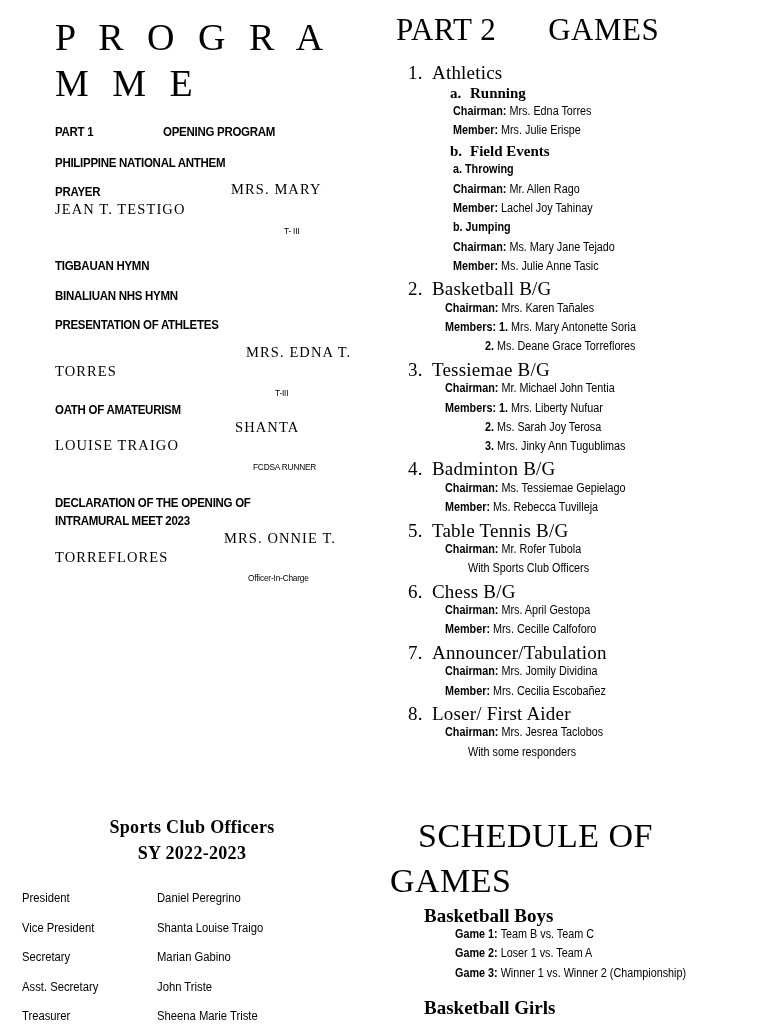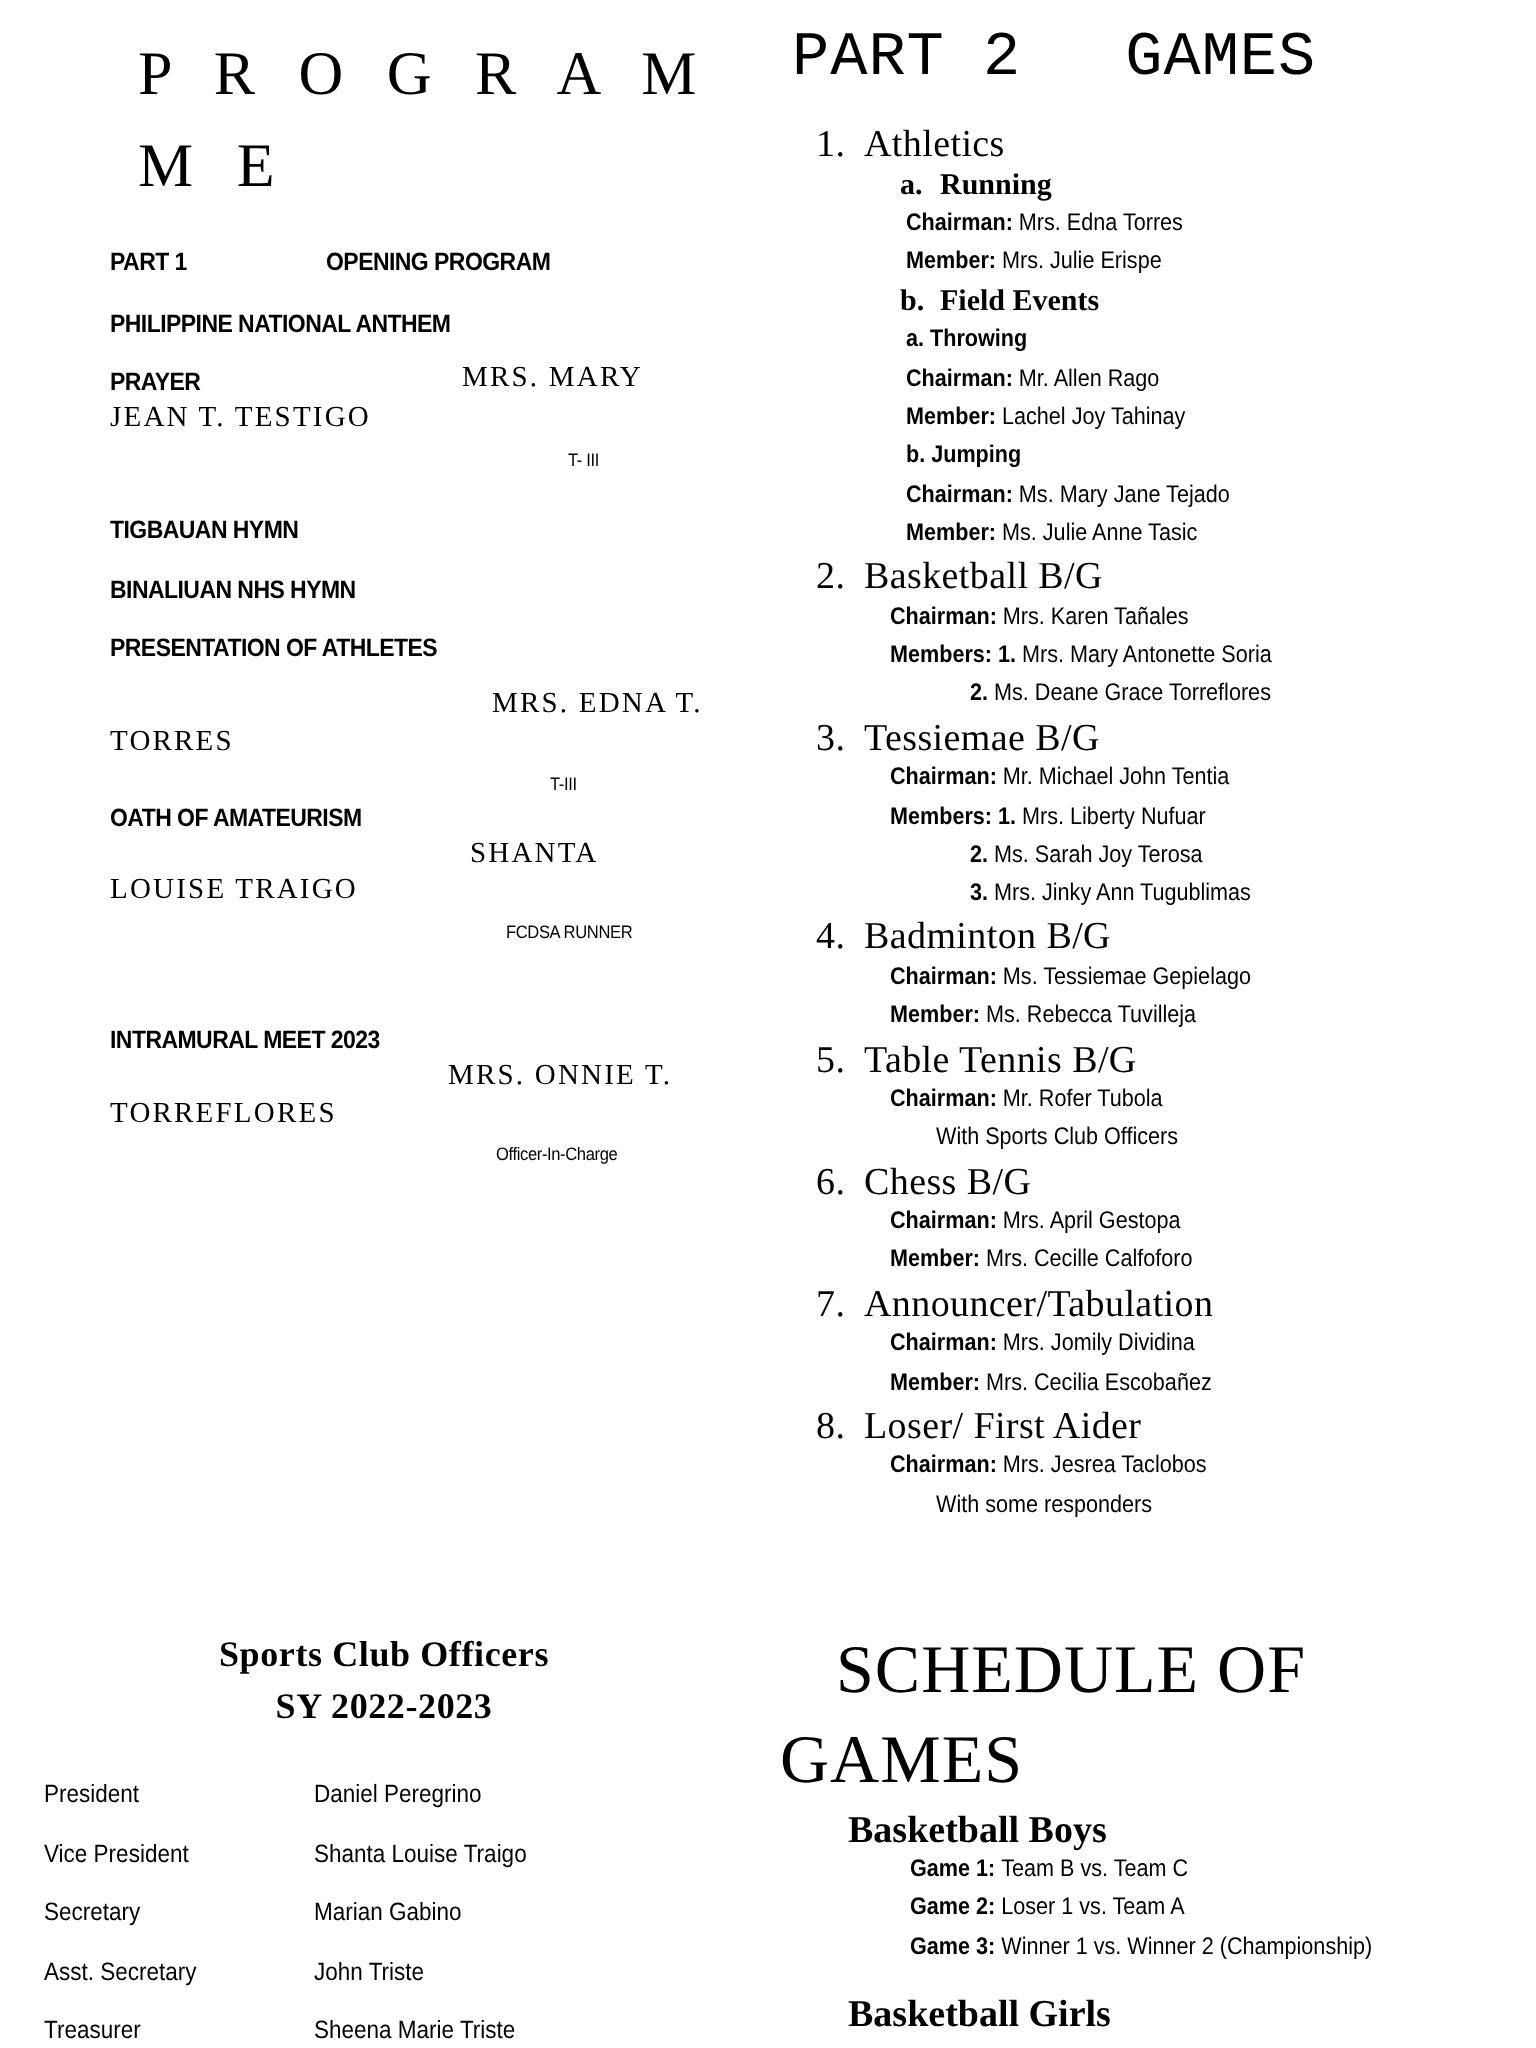--- a/index.html
+++ b/index.html
@@ -11,24 +11,24 @@
     overflow:hidden;
   }
   .page { position:relative; width:768px; height:1024px; }
 
   .col-left  { position:absolute; left:0;   top:0; width:384px; height:1024px; }
   .col-right { position:absolute; left:384px; top:0; width:384px; height:1024px; }
 
   
   .programme-title {
     font-family:"Liberation Serif", serif;
-    font-size:31px;
+    font-size:38px;
     letter-spacing:7px;
     line-height:46px;
-    padding-left:69px;
+    padding-left:55px;
     margin-top:14px;
     white-space:normal;
   }
 
   .lbl {            
     font-family:"Liberation Sans", sans-serif;
     font-weight:bold;
     font-size:12.5px;
     letter-spacing:-0.3px;
     transform:scaleX(0.92);
@@ -62,21 +62,21 @@
     font-size:12.5px;
     transform:scaleX(0.90);
     transform-origin:left center;
     display:inline-block;
     white-space:nowrap;
   }
 
   
   .part2-head {
     position:absolute; top:12px; left:12px;
-    font-family:Liberation Mono, monospace;
+    font-family:Liberation Serif, serif;
     font-size:31px; letter-spacing:0.5px; white-space:nowrap;
   }
   .part2-head .gap { display:inline-block; width:52px; }
 
   .sport {          
     position:absolute;
     font-family:"Liberation Serif", serif;
     font-size:19px; letter-spacing:0.2px; white-space:nowrap;
   }
   .sport .num { display:inline-block; width:24px; }
@@ -177,20 +177,23 @@
     <div class="row" style="left:235px; top:418px;">
       <span class="name">SHANTA</span>
     </div>
     <div class="row" style="left:55px; top:436px;">
       <span class="name">LOUISE TRAIGO</span>
     </div>
     <div class="row" style="left:253px; top:456px;">
       <span class="role">FCDSA RUNNER</span>
     </div>
 
+    <div class="row" style="left:55px; top:493px;">
+      <span class="lbl">DECLARATION OF THE OPENING OF</span>
+    </div>
     <div class="row" style="left:55px; top:511px;">
       <span class="lbl">INTRAMURAL MEET 2023</span>
     </div>
     <div class="row" style="left:224px; top:529px;">
       <span class="name">MRS. ONNIE T.</span>
     </div>
     <div class="row" style="left:55px; top:548px;">
       <span class="name">TORREFLORES</span>
     </div>
     <div class="row" style="left:248px; top:567px;">

